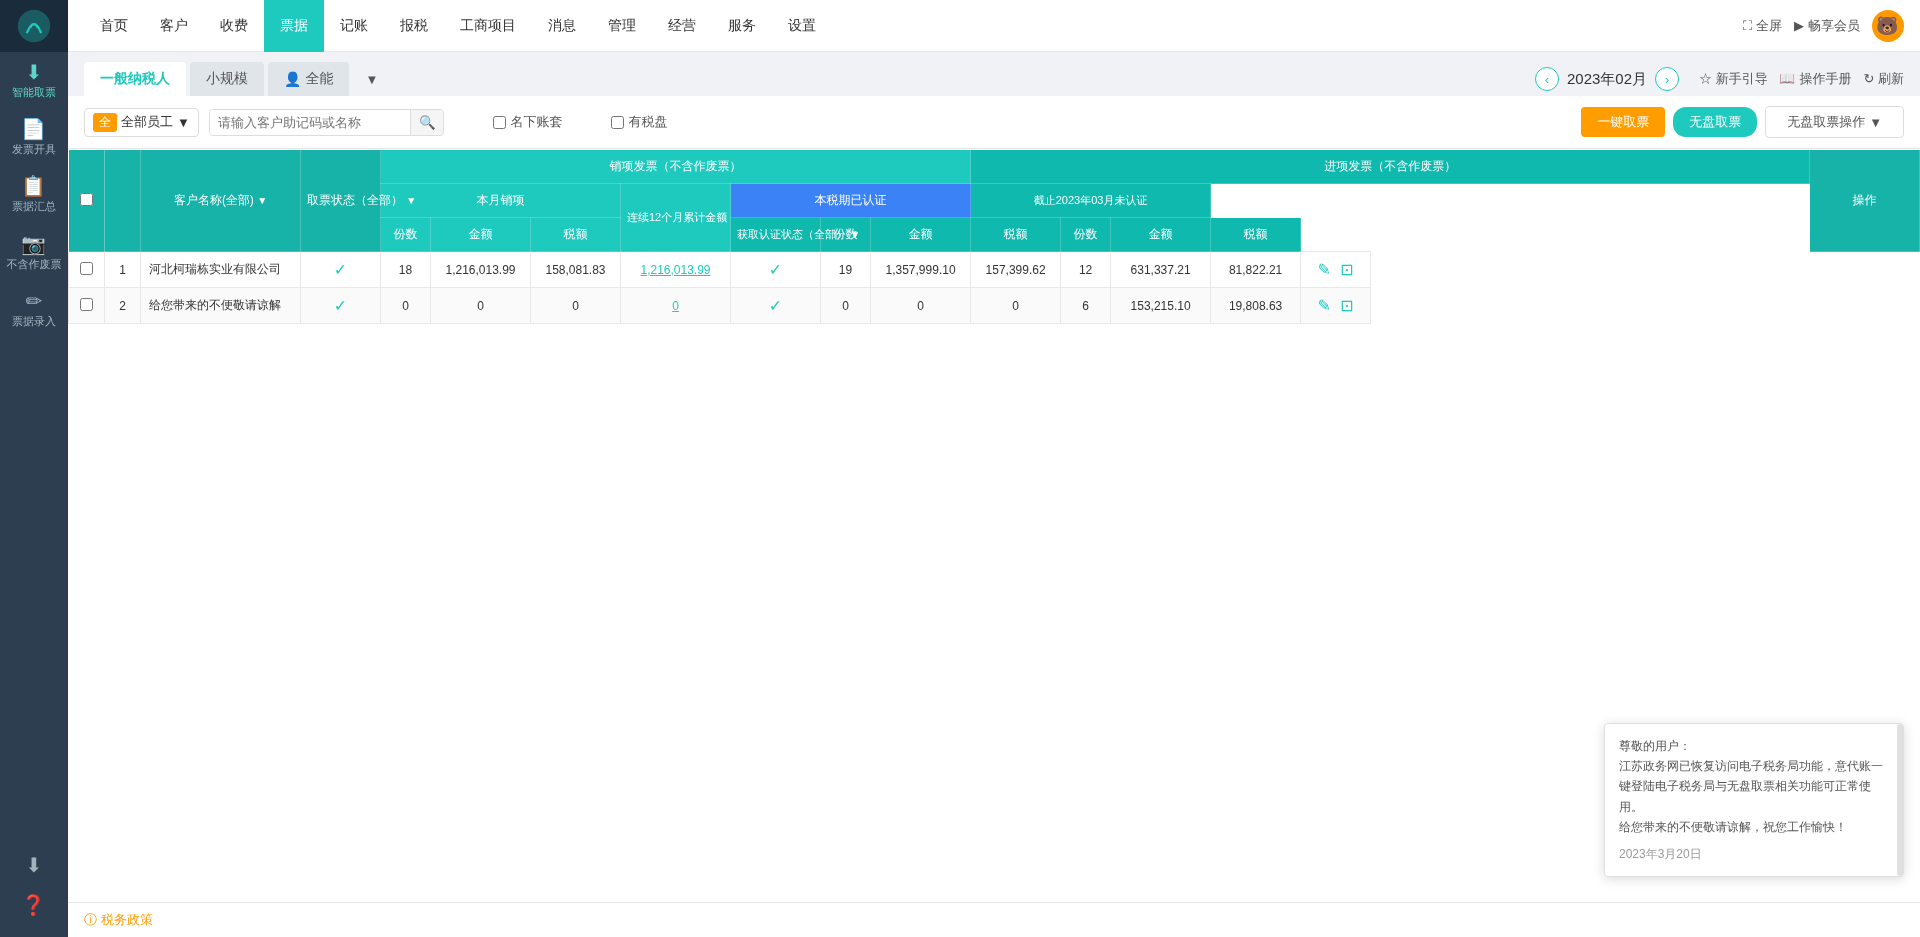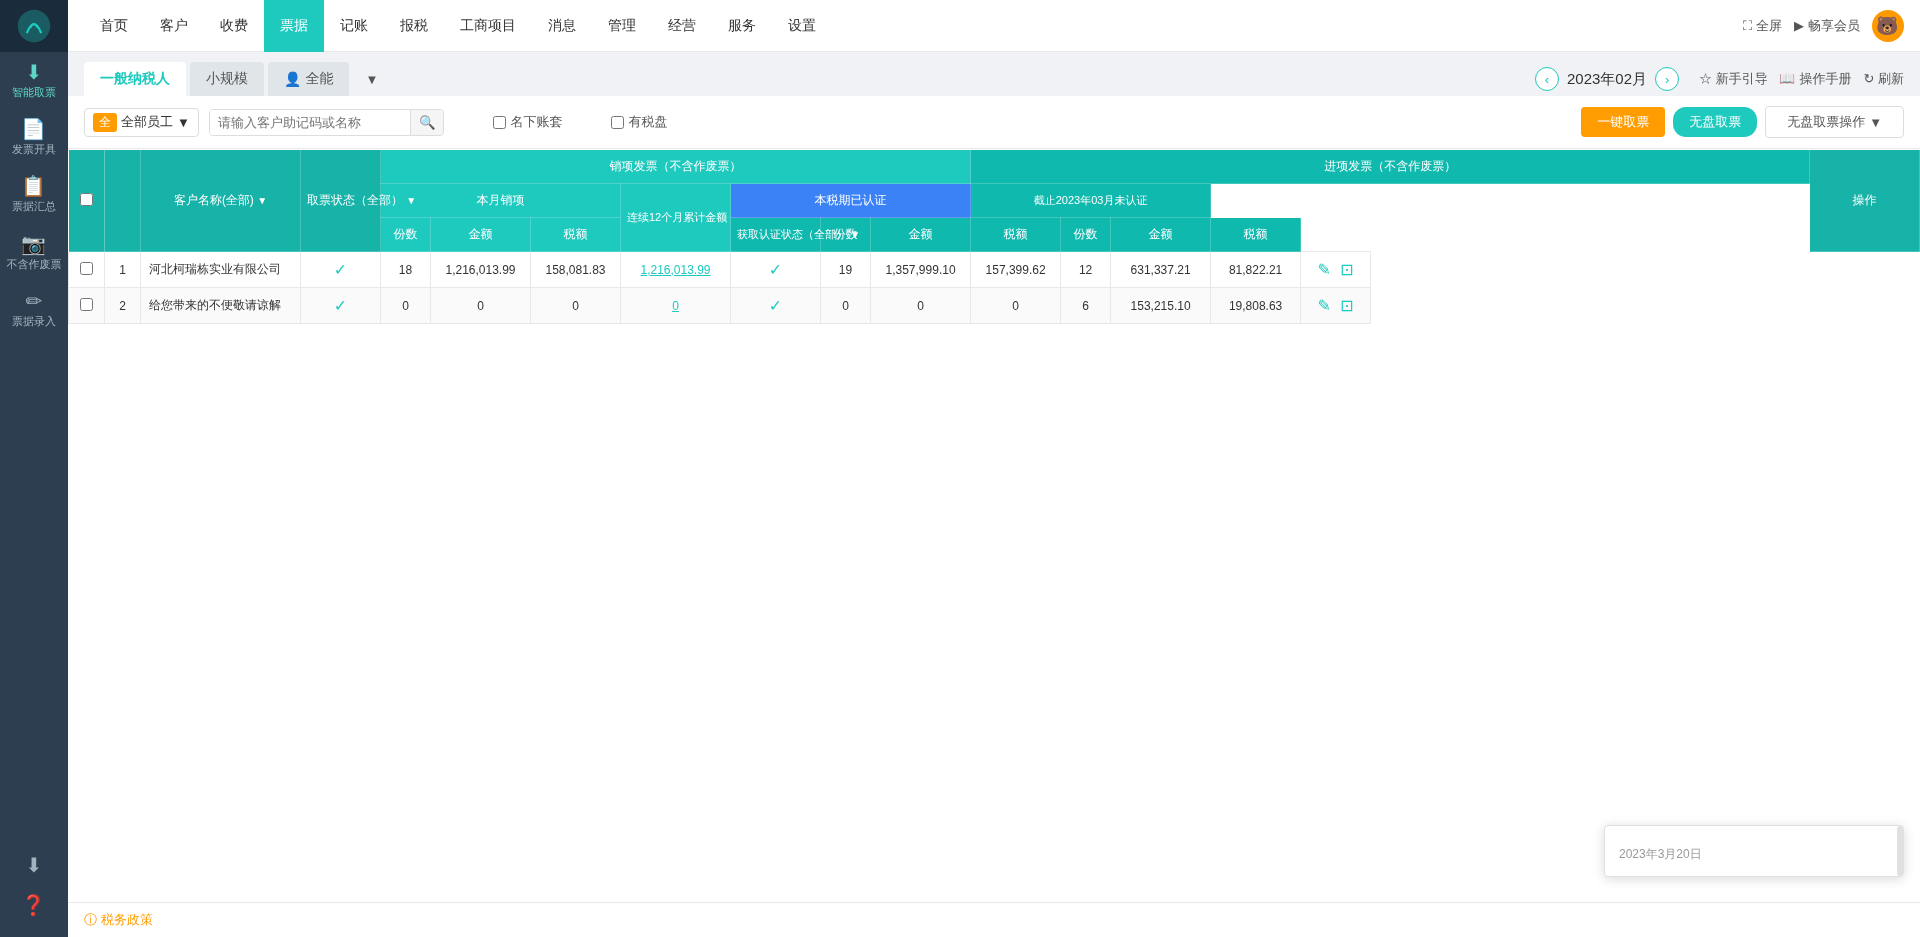--- a/index.html
+++ b/index.html
@@ -605,16 +605,22 @@
         <span>ⓘ</span>
         <span>税务政策</span>
       </div>
     </div>
 
   </div>
 </div>
 
 <div class="notification-popup">
   <div class="notification-body">
+    <div id="notification-lines">
+        <div>尊敬的用户：</div>
+        <div>江苏政务网已恢复访问电子税务局功能，意代账一键登陆电子税务局与无盘取票相关功能可正常使</div>
+        <div>用。</div>
+        <div>给您带来的不便敬请谅解，祝您工作愉快！</div>
+      </div>
     <div class="notification-date">2023年3月20日</div>
   </div>
   <div class="notification-scrollbar"></div>
 </div>
 
 </body></html>

